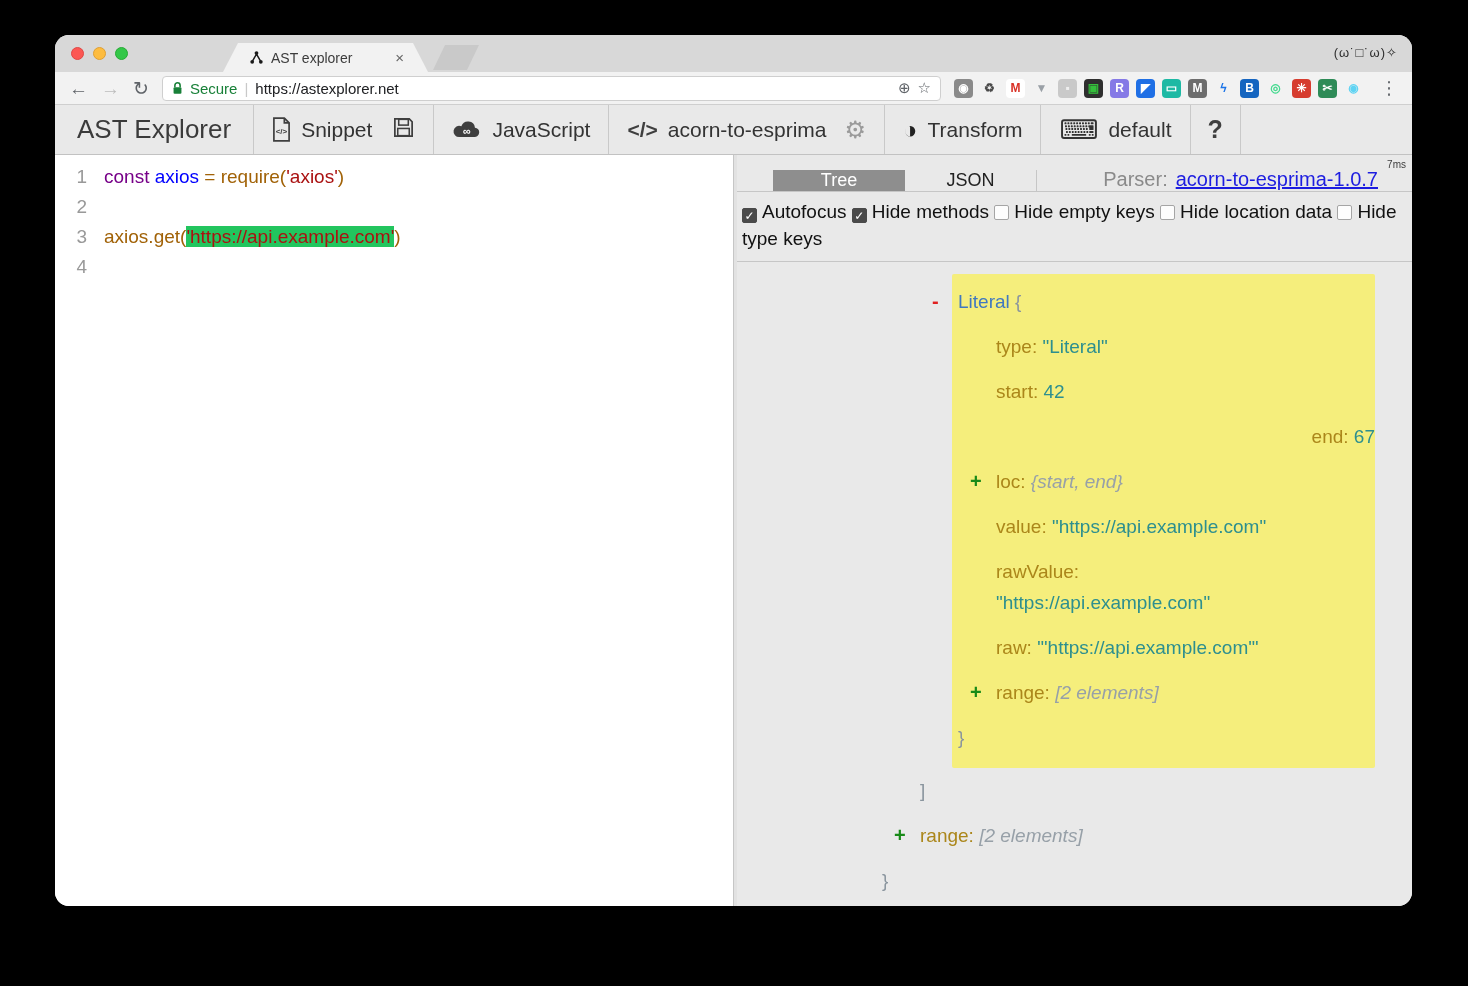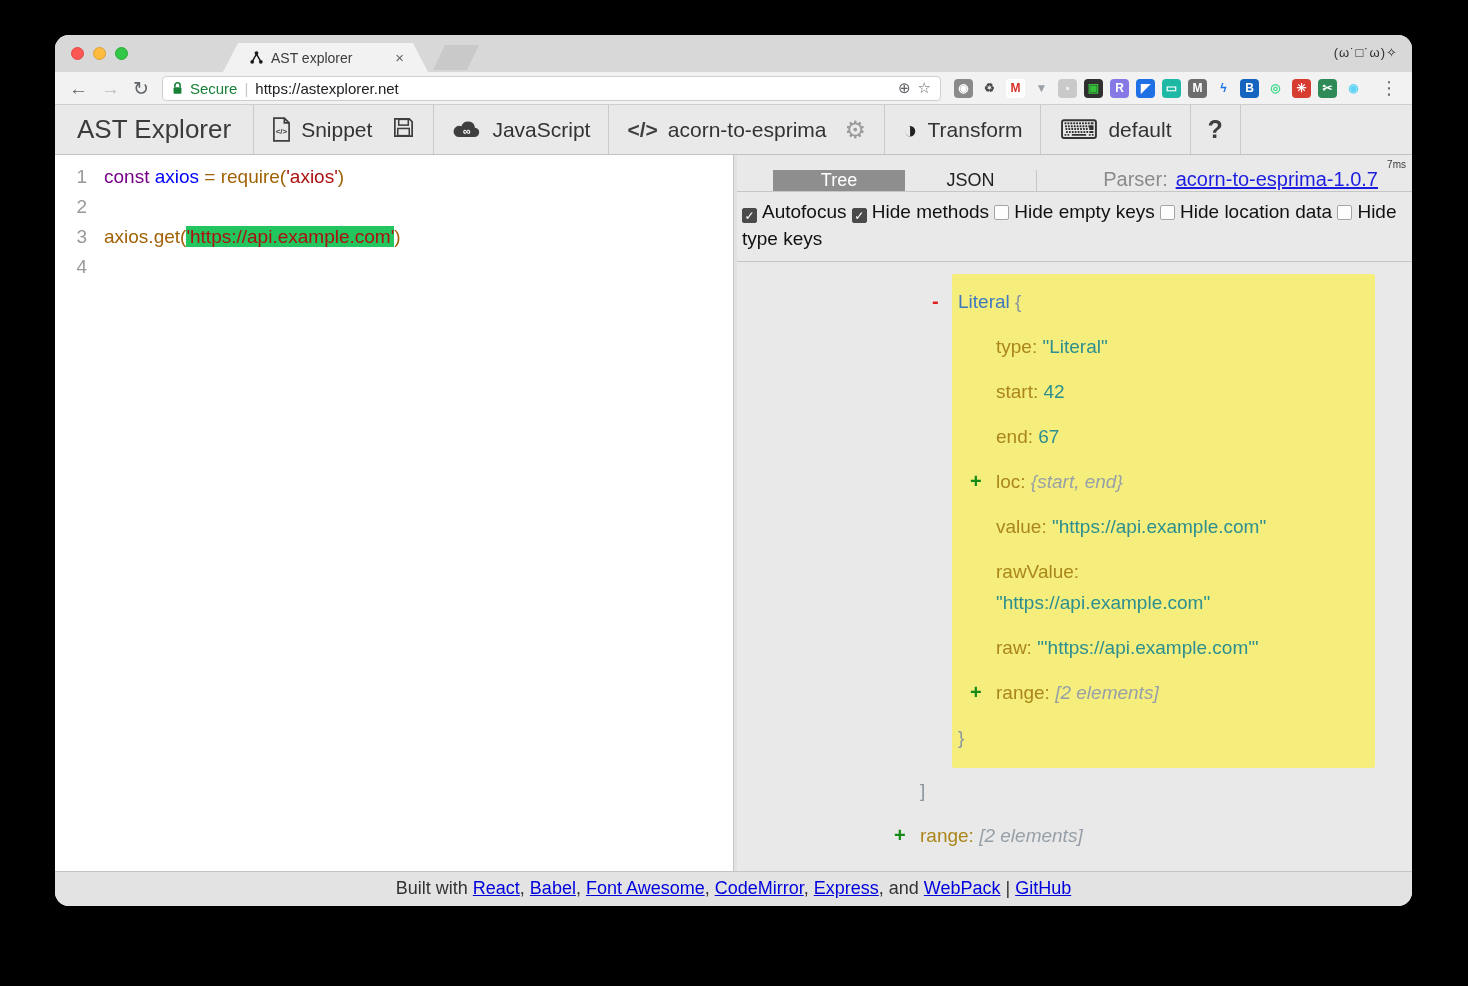--- a/index.html
+++ b/index.html
@@ -242,31 +242,30 @@
             <span class="parserlink">acorn-to-esprima-1.0.7</span>
           </div>
           <span class="parsetime">7ms</span>
         </div>
         <div class="optionsrow"><span class="opt"><span class="cb checked">✓</span><span>Autofocus</span></span> <span class="opt"><span class="cb checked">✓</span><span>Hide methods</span></span> <span class="opt"><span class="cb"></span><span>Hide empty keys</span></span> <span class="opt"><span class="cb"></span><span>Hide location data</span></span> <span class="opt"><span class="cb"></span><span>Hide type keys</span></span></div>
         <div class="tree">
             <div class="hl-block">
               <div class="trow" style="padding-left: 6px;"><span class="toggle minus" style="left: -20px;">-</span><span class="node">Literal</span><span class="punct"> {</span></div>
               <div class="trow" style="padding-left: 44px;"><span class="key">type: </span><span class="val string">"Literal"</span></div>
               <div class="trow" style="padding-left: 44px;"><span class="key">start: </span><span class="val number">42</span></div>
-              <div class="trow" style="padding-left: 44px;"><span class="key">end: </span><span class="val number">67</span></div>
+              <div class="trow" style="padding-left: 44px; text-align: right;"><span class="key">end: </span><span class="val number">67</span></div>
               <div class="trow" style="padding-left: 44px;"><span class="toggle plus" style="left: 18px;">+</span><span class="key">loc: </span><span class="val muted">{start, end}</span></div>
               <div class="trow" style="padding-left: 44px;"><span class="key">value: </span><span class="val string">"https://api.example.com"</span></div>
               <div class="trow wraprow" style="padding-left: 44px;"><span class="key">rawValue: </span><span class="val string block">"https://api.example.com"</span></div>
               <div class="trow" style="padding-left: 44px;"><span class="key">raw: </span><span class="val string">"'https://api.example.com'"</span></div>
               <div class="trow" style="padding-left: 44px;"><span class="toggle plus" style="left: 18px;">+</span><span class="key">range: </span><span class="val muted">[2 elements]</span></div>
               <div class="trow" style="padding-left: 6px;"><span class="punct">}</span></div>
             </div>
             <div class="trow" style="padding-left: 183px;"><span class="punct">]</span></div>
             <div class="trow" style="padding-left: 183px;"><span class="toggle plus" style="left: 157px;">+</span><span class="key">range: </span><span class="val muted">[2 elements]</span></div>
             <div class="trow" style="padding-left: 145px;"><span class="punct">}</span></div>
           </div>
       </div>
     </div>
 
-    <div class="footer"><span>Built with </span><a>React</a><span>, </span><a>Babel</a><span>, </span><a>Font Awesome</a><span>, </span><a>CodeMirror</a><span>, </span><a>Express</a><span>, and </span><a>WebPack</a><span> | </span><a>GitHub</a></div>
 
   </div>
 </div>
 
 </body></html>

